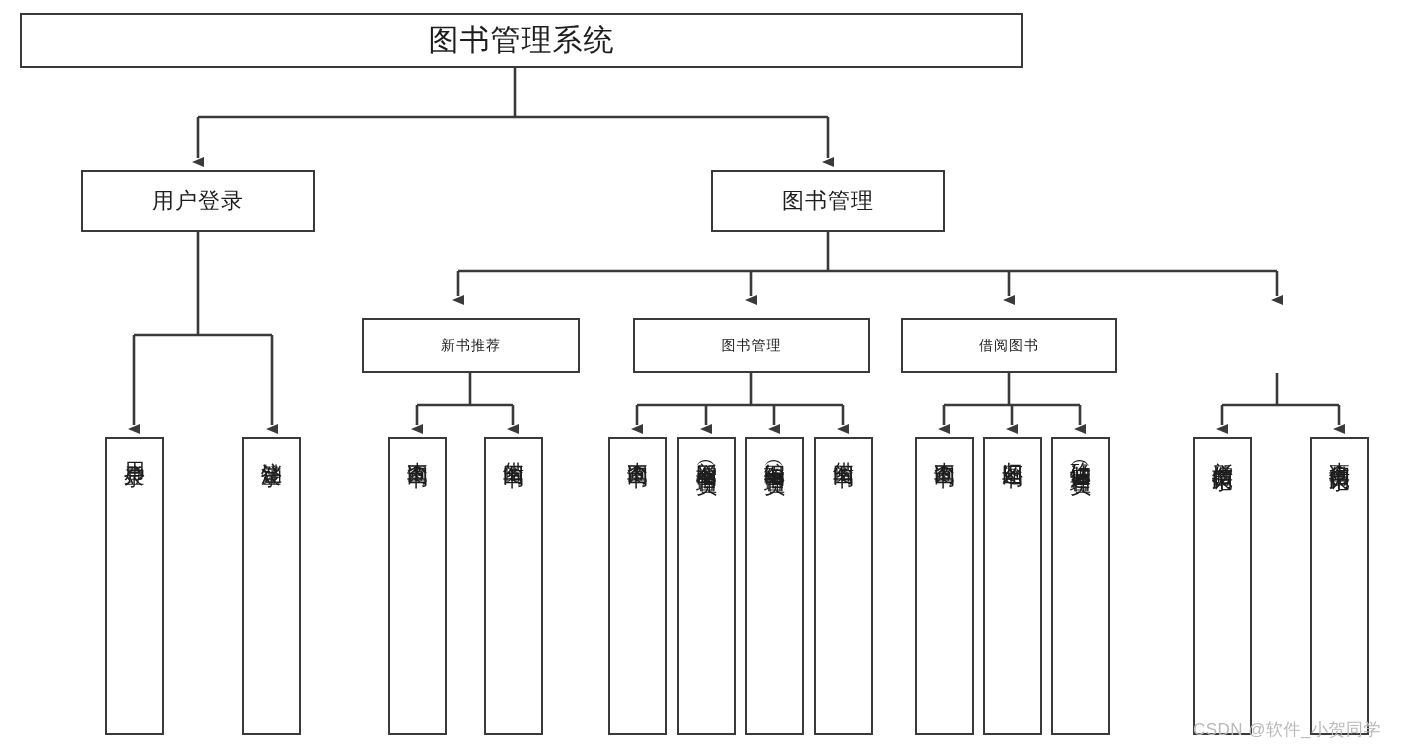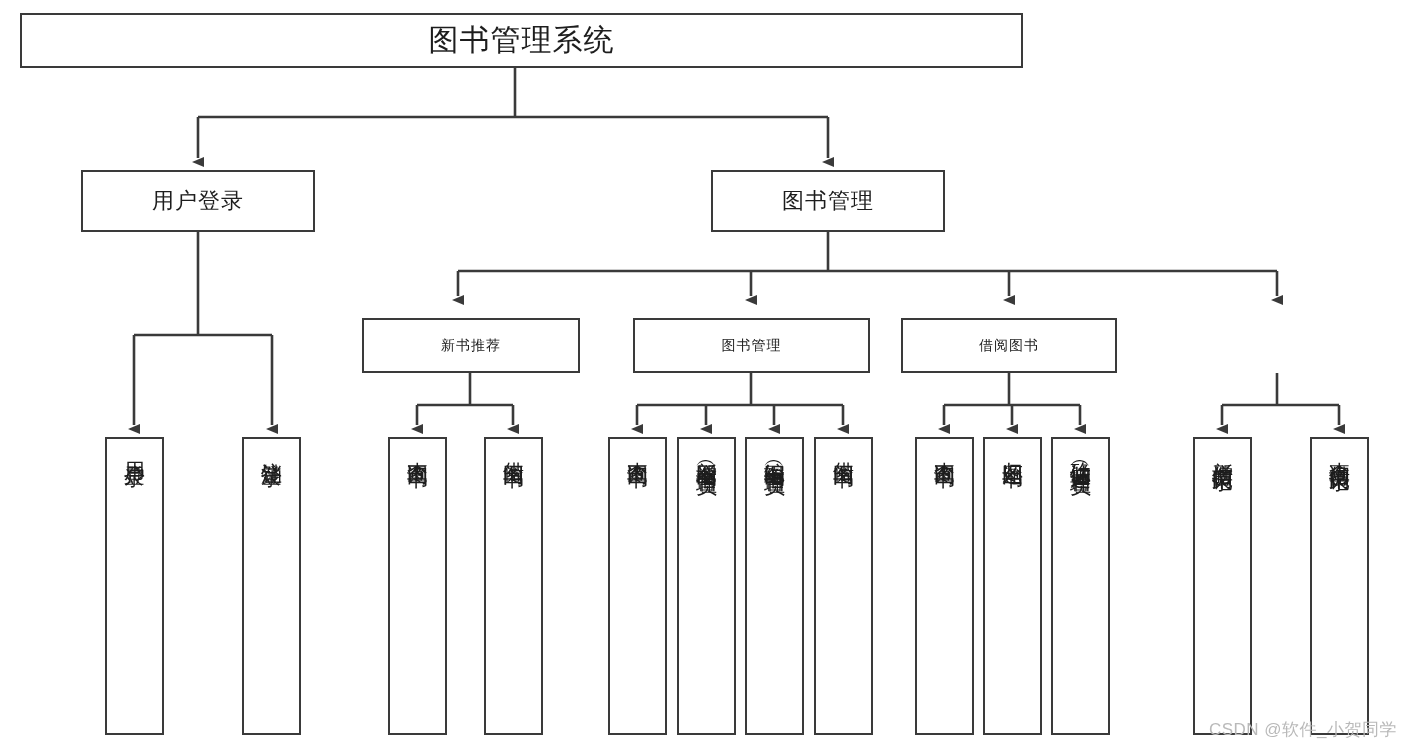--- a/index.html
+++ b/index.html
@@ -43,21 +43,21 @@
     font-size:21px;
     line-height:1.05;
     letter-spacing:2px;
     white-space:normal;
     height:auto;
     max-height:100%;
   }
 
   #watermark{
     position:absolute;
-    right:8px;
+    right:24px;
     bottom:6px;
     font-size:17px;
     color:#b9b9b9;
     letter-spacing:0.5px;
     white-space:nowrap;
     pointer-events:none;
   }
 </style>
 </head>
 <body>

